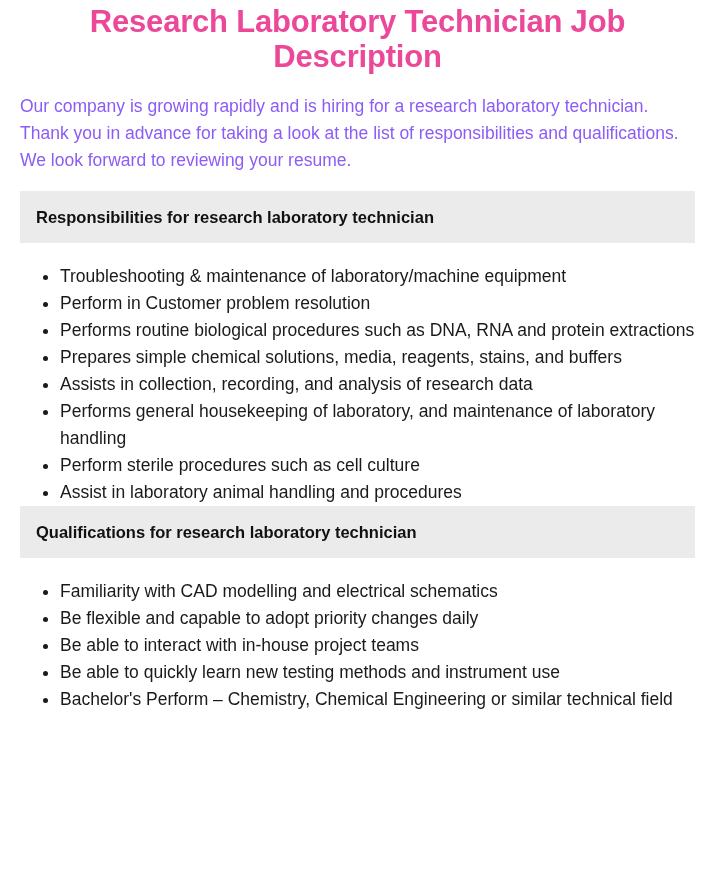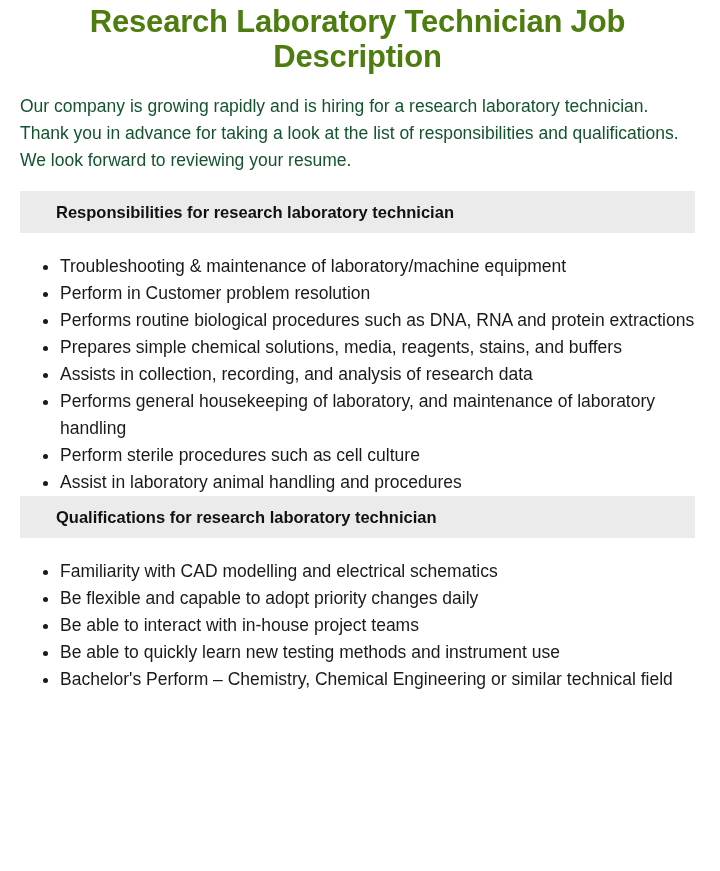--- a/index.html
+++ b/index.html
@@ -12,34 +12,34 @@
     }
     .page { padding: 0 25px 0 20px; position: relative; }
     h1.title {
       margin: 0;
       padding-top: 4px;
       text-align: center;
       font-size: 31px;
       line-height: 35px;
       font-weight: bold;
       letter-spacing: -0.2px;
-      color: #4d7c0f;
+      color: #ec4899;
     }
     .intro {
       margin: 19px 0 0 0;
       font-size: 17.5px;
       line-height: 27px;
-      color: #14532d;
+      color: #8b5cf6;
     }
     .section-header {
       background: #ebebeb;
-      height: 42px;
+      height: 52px;
       display: flex;
       align-items: center;
-      padding-left: 36px;
+      padding-left: 16px;
       font-size: 16.5px;
       font-weight: bold;
       color: #111;
     }
     .section-header.resp { margin-top: 17px; }
     .section-header.qual { }
     ul.items {
       margin: 20px 0 0 0;
       padding: 0 0 0 40px;
       list-style: none;

